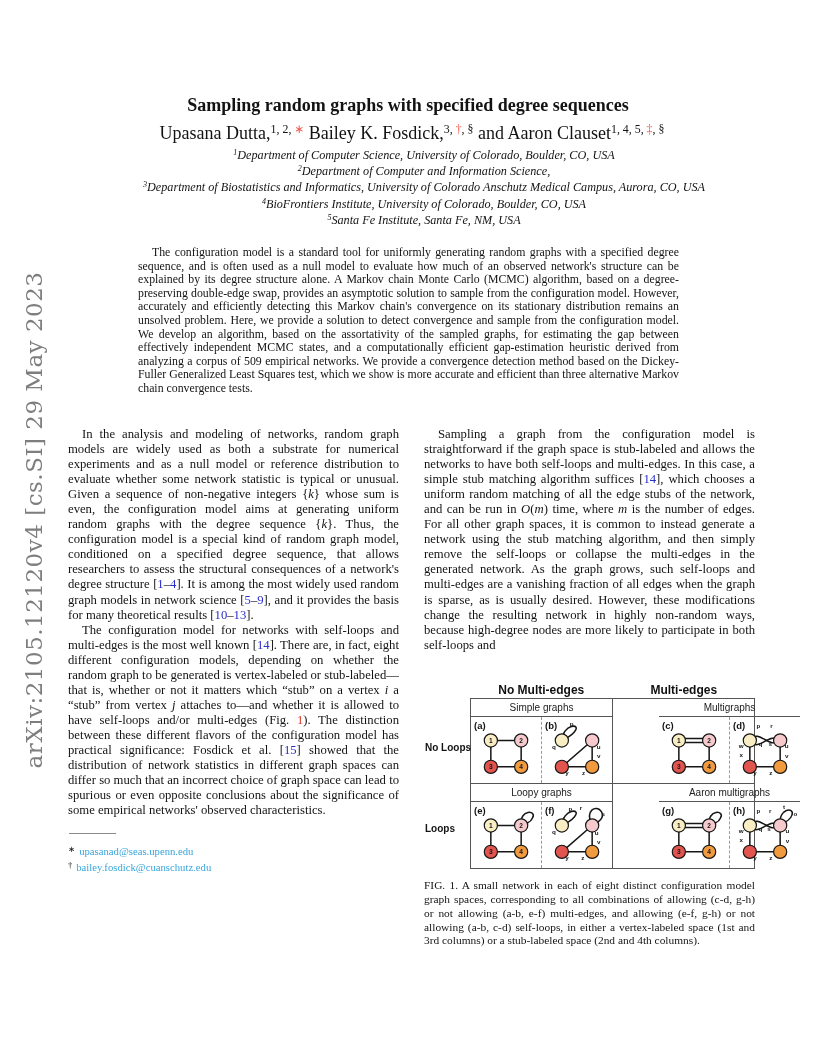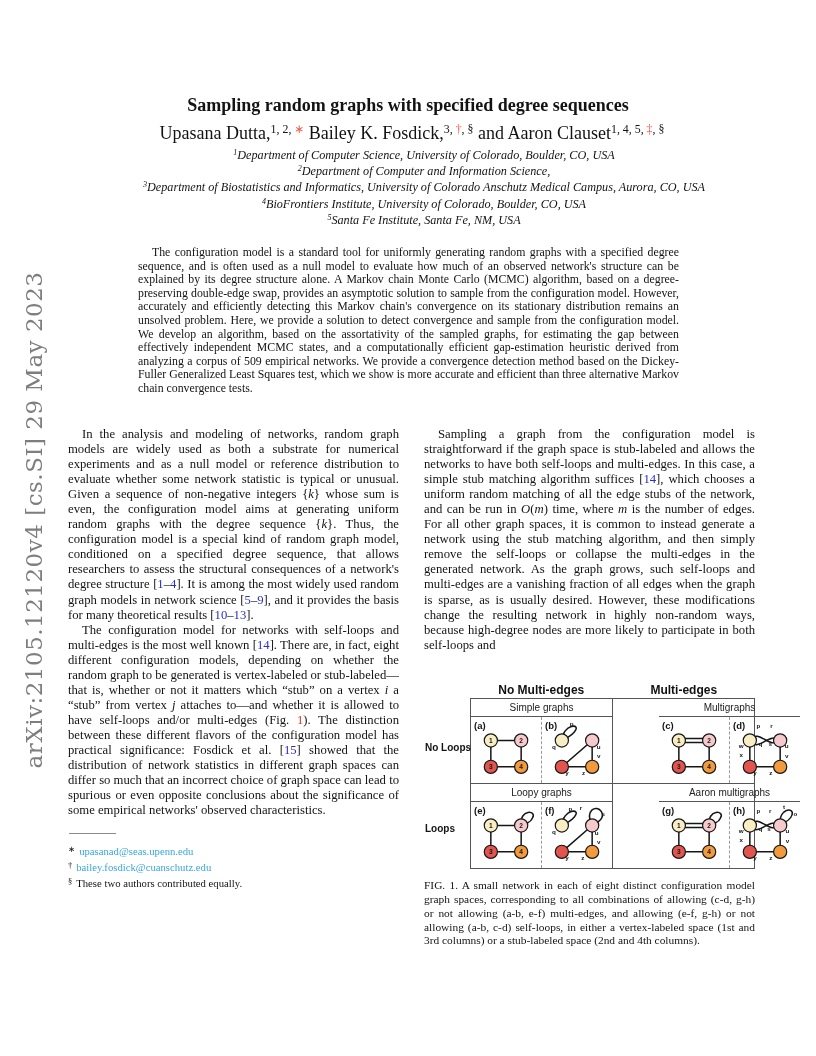--- a/index.html
+++ b/index.html
@@ -71,21 +71,20 @@
   </div>
 
   <div class="abstract">The configuration model is a standard tool for uniformly generating random graphs with a specified degree sequence, and is often used as a null model to evaluate how much of an observed network's structure can be explained by its degree structure alone. A Markov chain Monte Carlo (MCMC) algorithm, based on a degree-preserving double-edge swap, provides an asymptotic solution to sample from the configuration model. However, accurately and efficiently detecting this Markov chain's convergence on its stationary distribution remains an unsolved problem. Here, we provide a solution to detect convergence and sample from the configuration model. We develop an algorithm, based on the assortativity of the sampled graphs, for estimating the gap between effectively independent MCMC states, and a computationally efficient gap-estimation heuristic derived from analyzing a corpus of 509 empirical networks. We provide a convergence detection method based on the Dickey-Fuller Generalized Least Squares test, which we show is more accurate and efficient than three alternative Markov chain convergence tests.</div>
 
   <div class="col left">
     <p><span>In the analysis and modeling of networks, random graph models are widely used as both a substrate for numerical experiments and as a null model or reference distribution to evaluate whether some network statistic is typical or unusual.  Given a sequence of non-negative integers {</span><span class="it">k</span><span>} whose sum is even, the configuration model aims at generating uniform random graphs with the degree sequence {</span><span class="it">k</span><span>}. Thus, the configuration model is a special kind of random graph model, conditioned on a specified degree sequence, that allows researchers to assess the structural consequences of a network's degree structure [</span><span class="blue">1</span><span>–</span><span class="blue">4</span><span>]. It is among the most widely used random graph models in network science [</span><span class="blue">5</span><span>–</span><span class="blue">9</span><span>], and it provides the basis for many theoretical results [</span><span class="blue">10</span><span>–</span><span class="blue">13</span><span>].</span></p>
     <p><span>The configuration model for networks with self-loops and multi-edges is the most well known [</span><span class="blue">14</span><span>]. There are, in fact, eight different configuration models, depending on whether the random graph to be generated is vertex-labeled or stub-labeled—that is, whether or not it matters which “stub” on a vertex </span><span class="it">i</span><span> a “stub” from vertex </span><span class="it">j</span><span> attaches to—and whether it is allowed to have self-loops and/or multi-edges (Fig. </span><span class="figref">1</span><span>). The distinction between these different flavors of the configuration model has practical significance: Fosdick et al. [</span><span class="blue">15</span><span>] showed that the distribution of network statistics in different graph spaces can differ so much that an incorrect choice of graph space can lead to spurious or even opposite conclusions about the significance of some empirical networks' observed characteristics.</span></p>
     <div class="fnrule"></div>
     <div class="fn"><span class="fnsym">∗</span><span class="cyan">upasanad@seas.upenn.edu</span></div>
     <div class="fn"><span class="fnsym">†</span><span class="cyan">bailey.fosdick@cuanschutz.edu</span></div>
-    <div class="fn"><span class="fnsym">§</span><span>These two authors contributed equally.</span></div>
   </div>
 
   <div class="col right">
     <p><span>Sampling a graph from the configuration model is straightforward if the graph space is stub-labeled and allows the networks to have both self-loops and multi-edges.  In this case, a simple stub matching algorithm suffices [</span><span class="blue">14</span><span>], which chooses a uniform random matching of all the edge stubs of the network, and can be run in </span><span class="it">O</span><span>(</span><span class="it">m</span><span>) time, where </span><span class="it">m</span><span> is the number of edges.  For all other graph spaces, it is common to instead generate a network using the stub matching algorithm, and then simply remove the self-loops or collapse the multi-edges in the generated network.  As the graph grows, such self-loops and multi-edges are a vanishing fraction of all edges when the graph is sparse, as is usually desired. However, these modifications change the resulting network in highly non-random ways, because high-degree nodes are more likely to participate in both self-loops and</span></p>
 
     <div class="figwrap">
       <div class="figtop">
         <div>No Multi-edges</div>
         <div>Multi-edges</div>
       </div>

